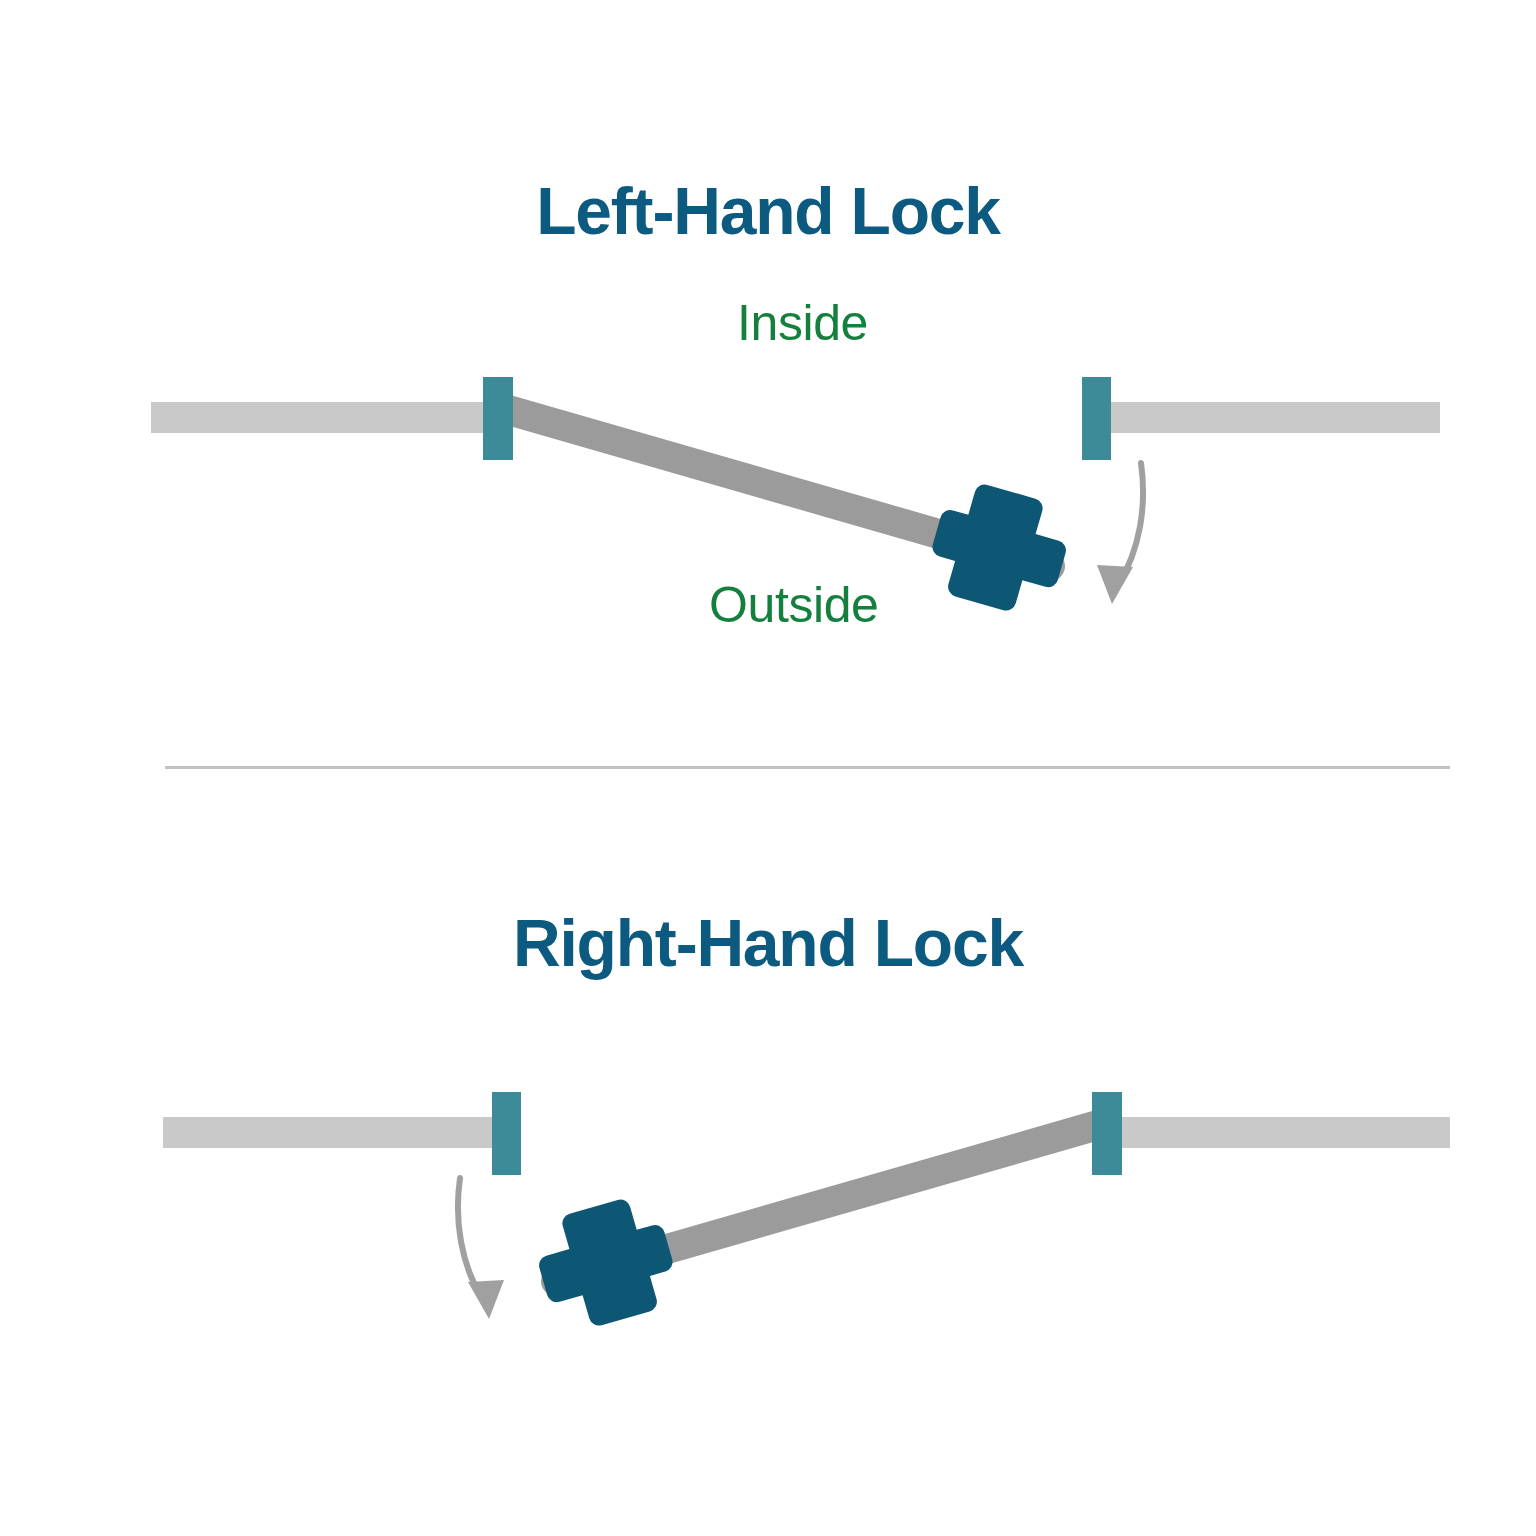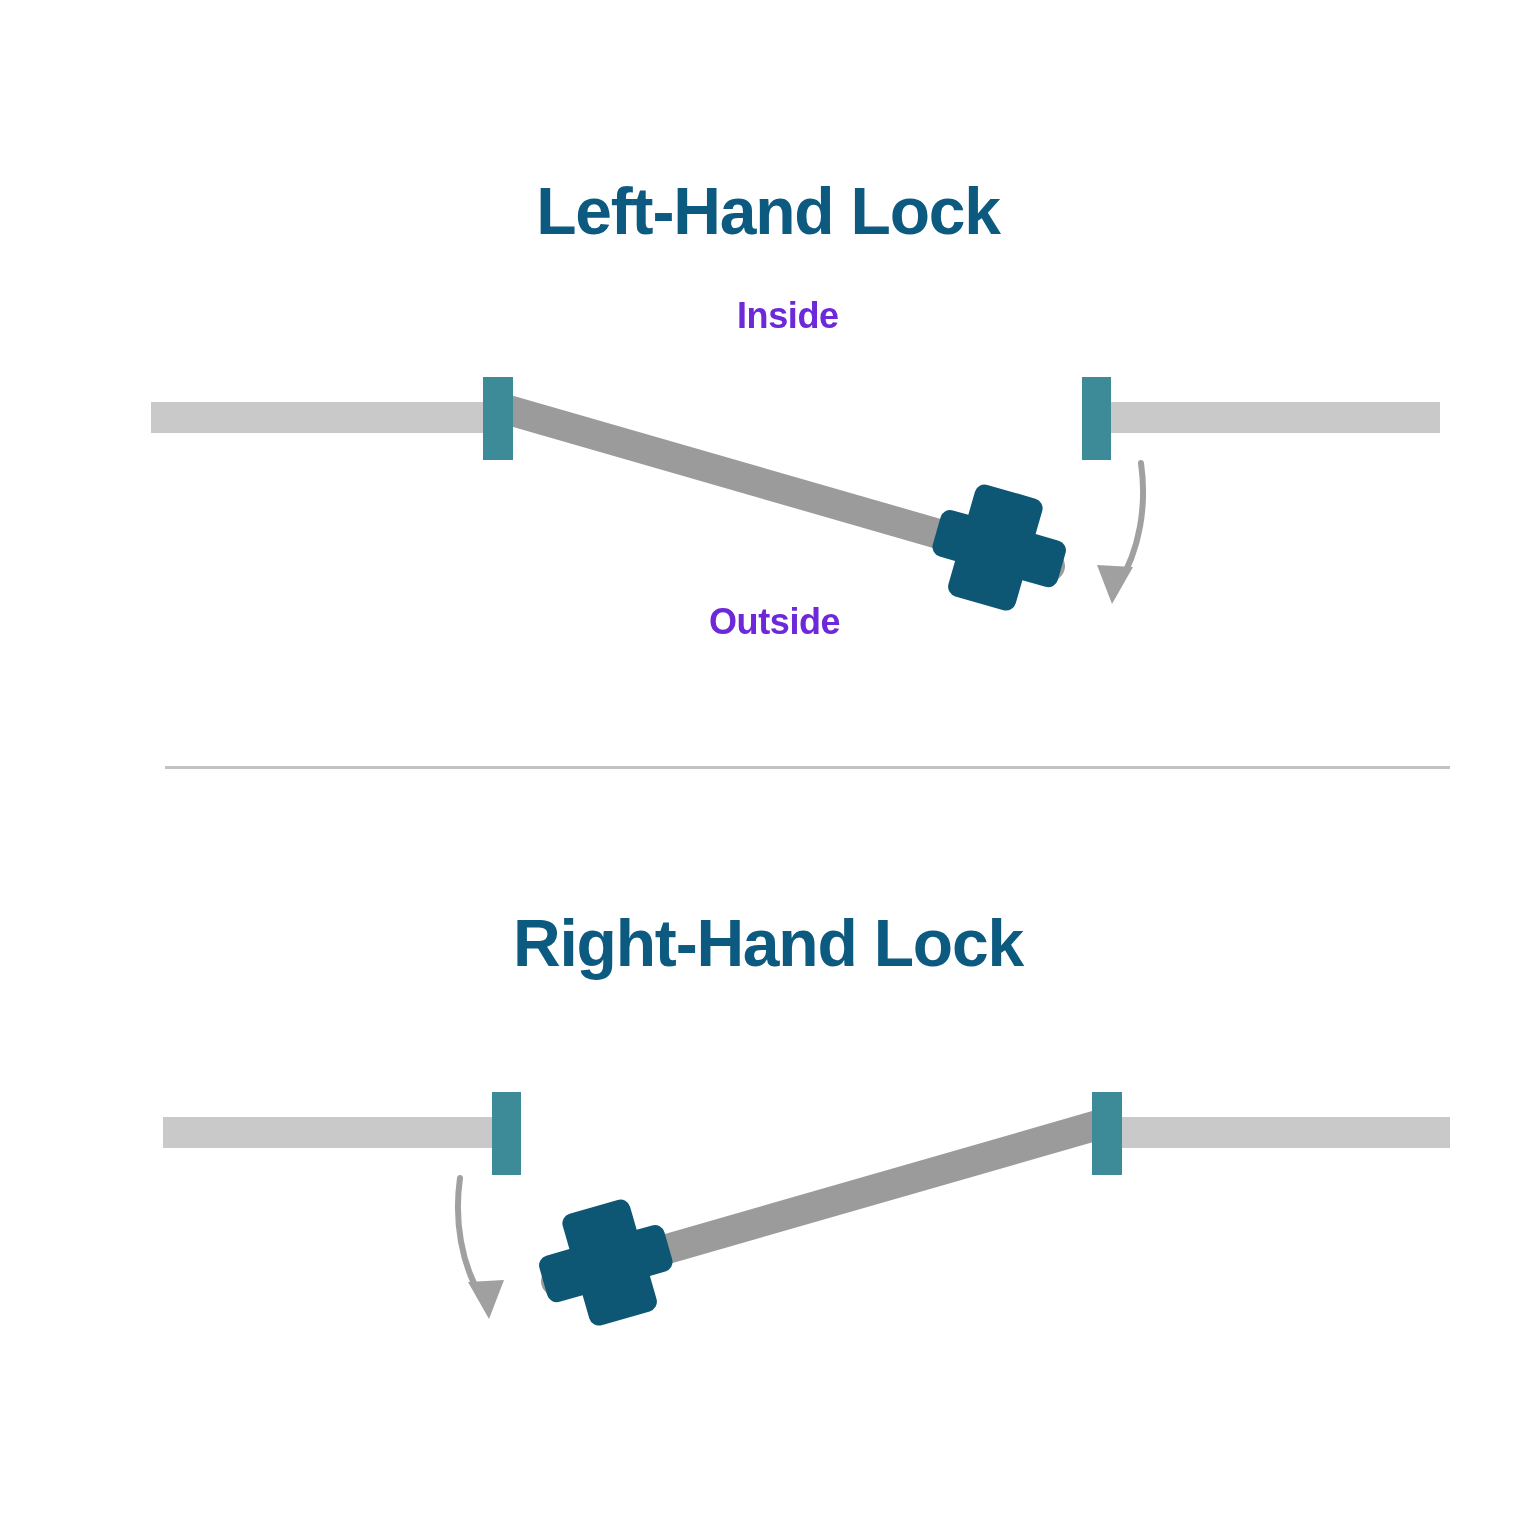--- a/index.html
+++ b/index.html
@@ -38,29 +38,29 @@
     font-size: 66px;
     letter-spacing: -1.2px;
     line-height: 1;
     white-space: nowrap;
   }
   #title-top { top: 134px; }
   #title-bot { top: 110px; }
 
   .side-label {
     position: absolute;
-    color: #6d28d9;
-    font-size: 36px;
-    font-weight: 700;
+    color: #15803d;
+    font-size: 50px;
+    font-weight: 400;
     line-height: 1;
     white-space: nowrap;
     letter-spacing: -0.4px;
   }
   #inside-top  { left: 737px;  top: 298px; }
-  #outside-top { left: 709px;  top: 604px; }
+  #outside-top { left: 709px;  top: 580px; }
 
   .diagram-svg {
     position: absolute;
     left: 0;
     top: 0;
     width: 1536px;
     height: 1536px;
     pointer-events: none;
   }
 

